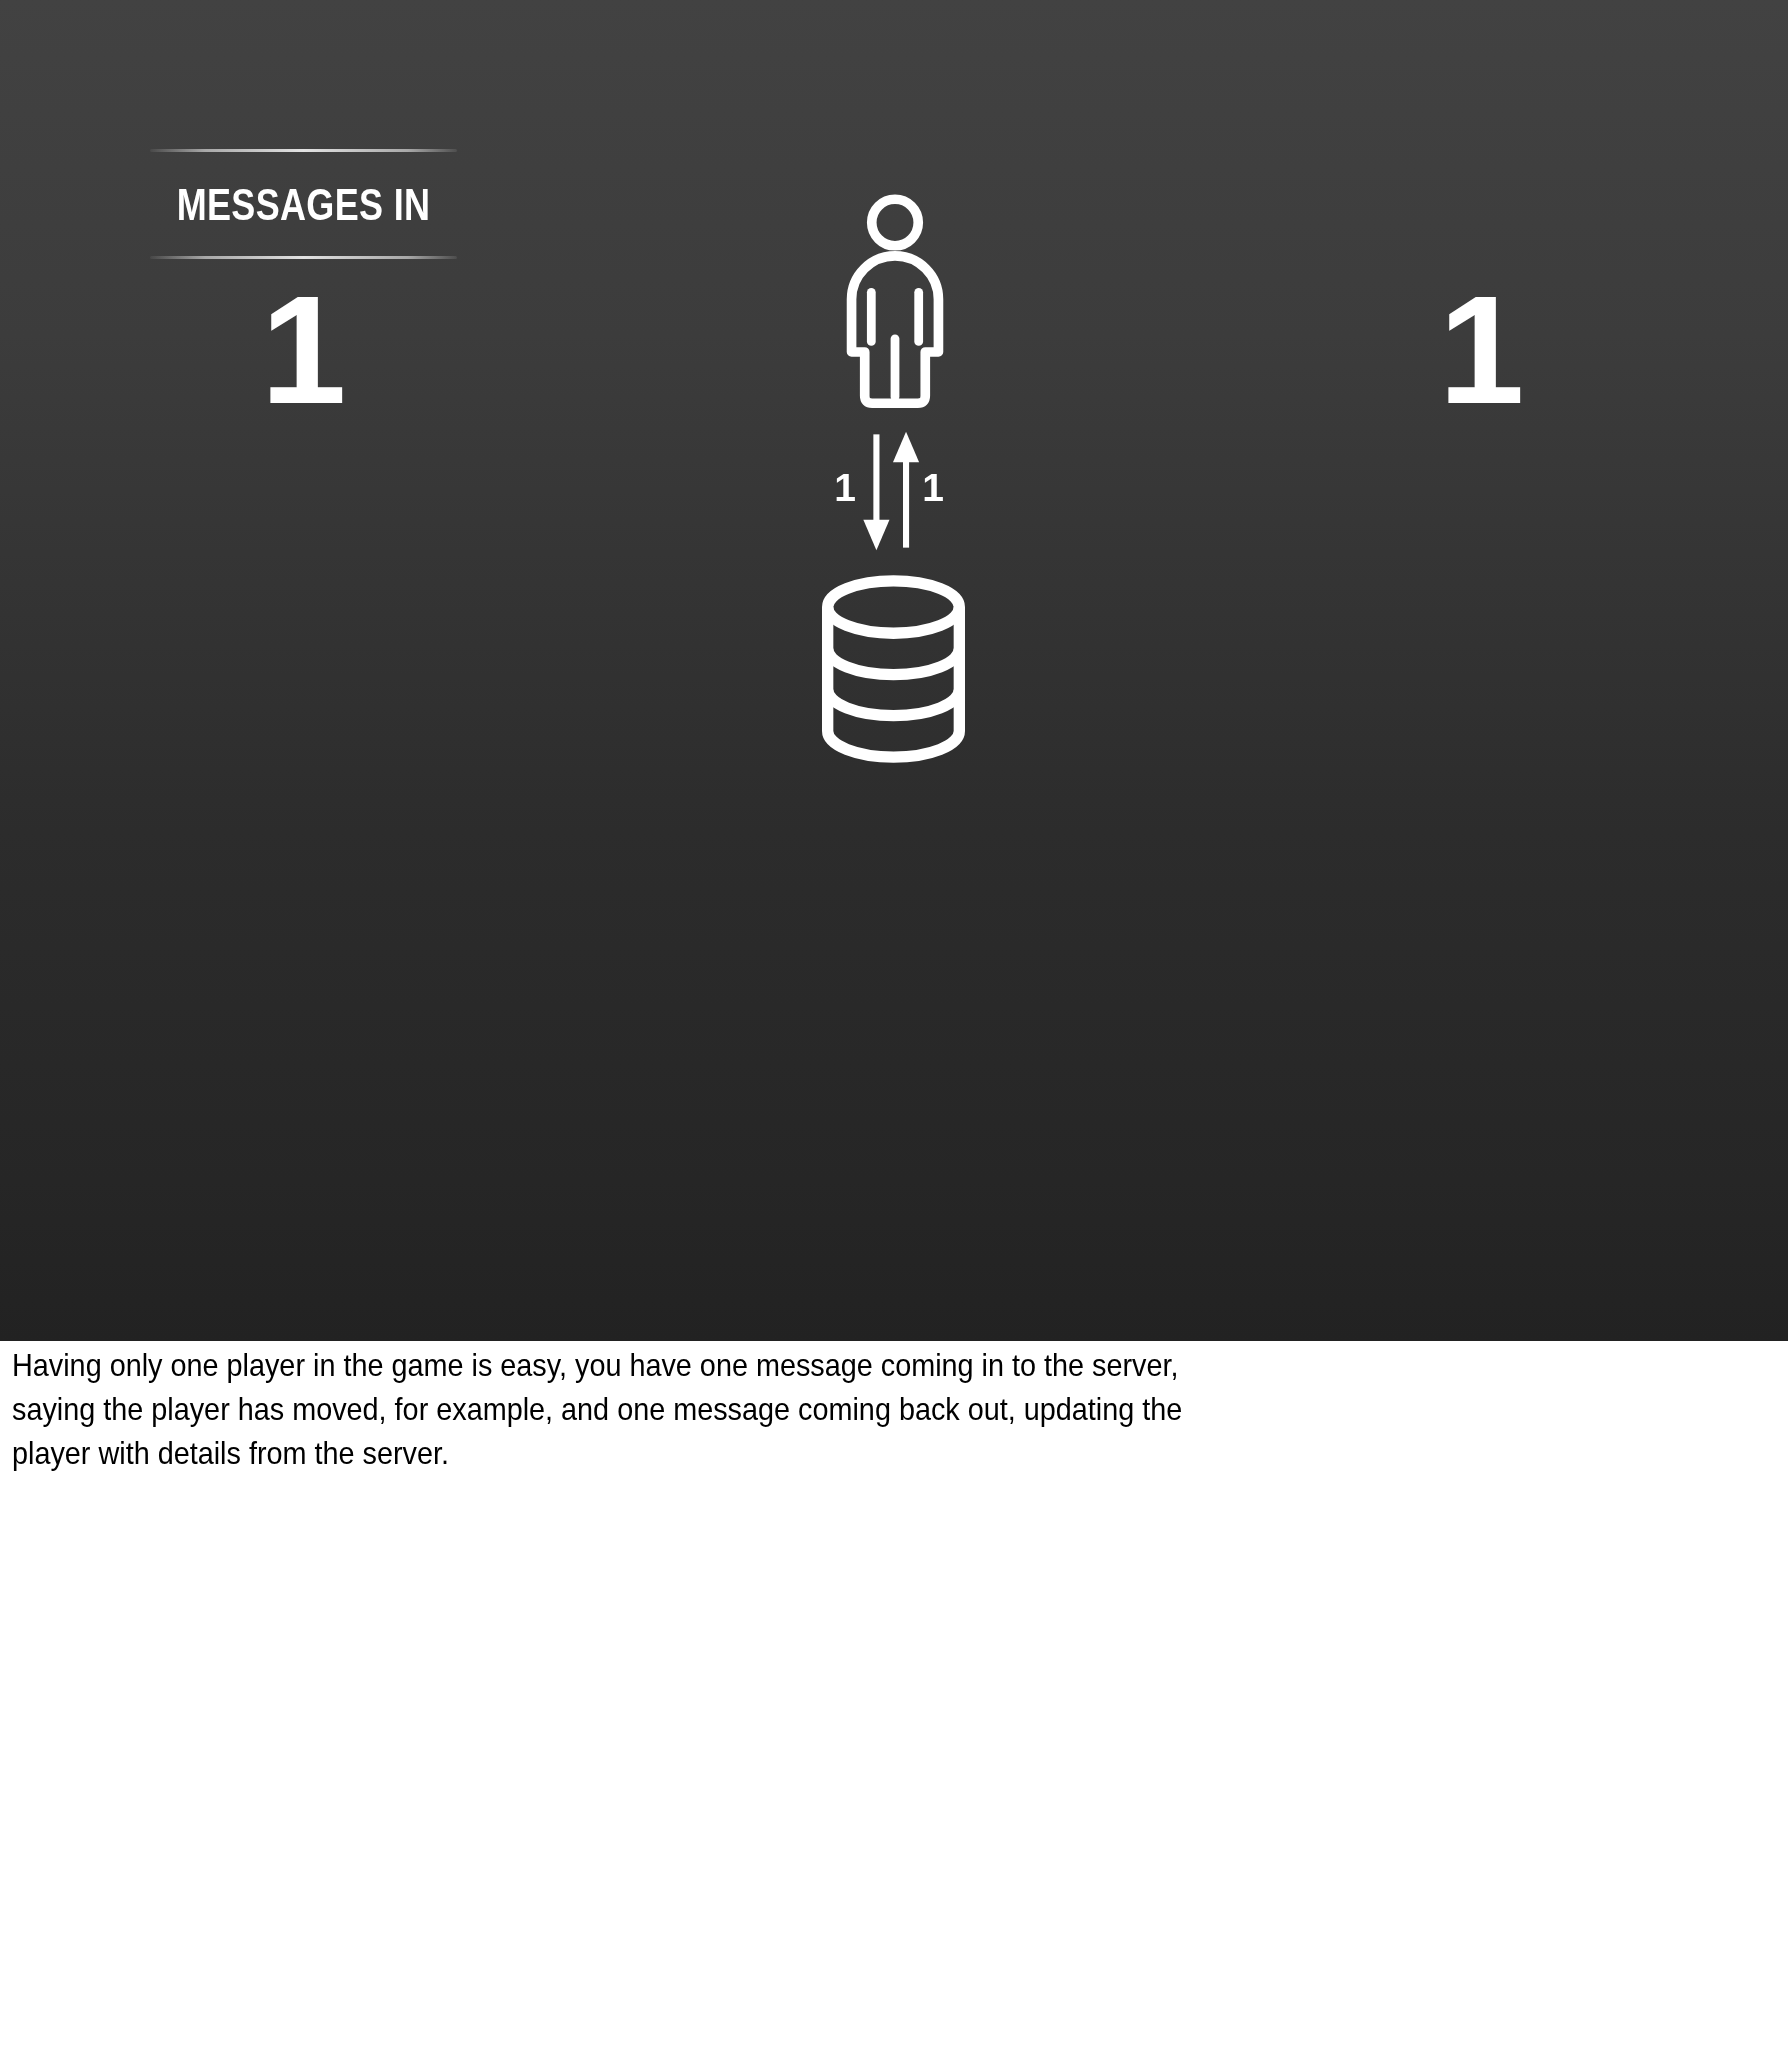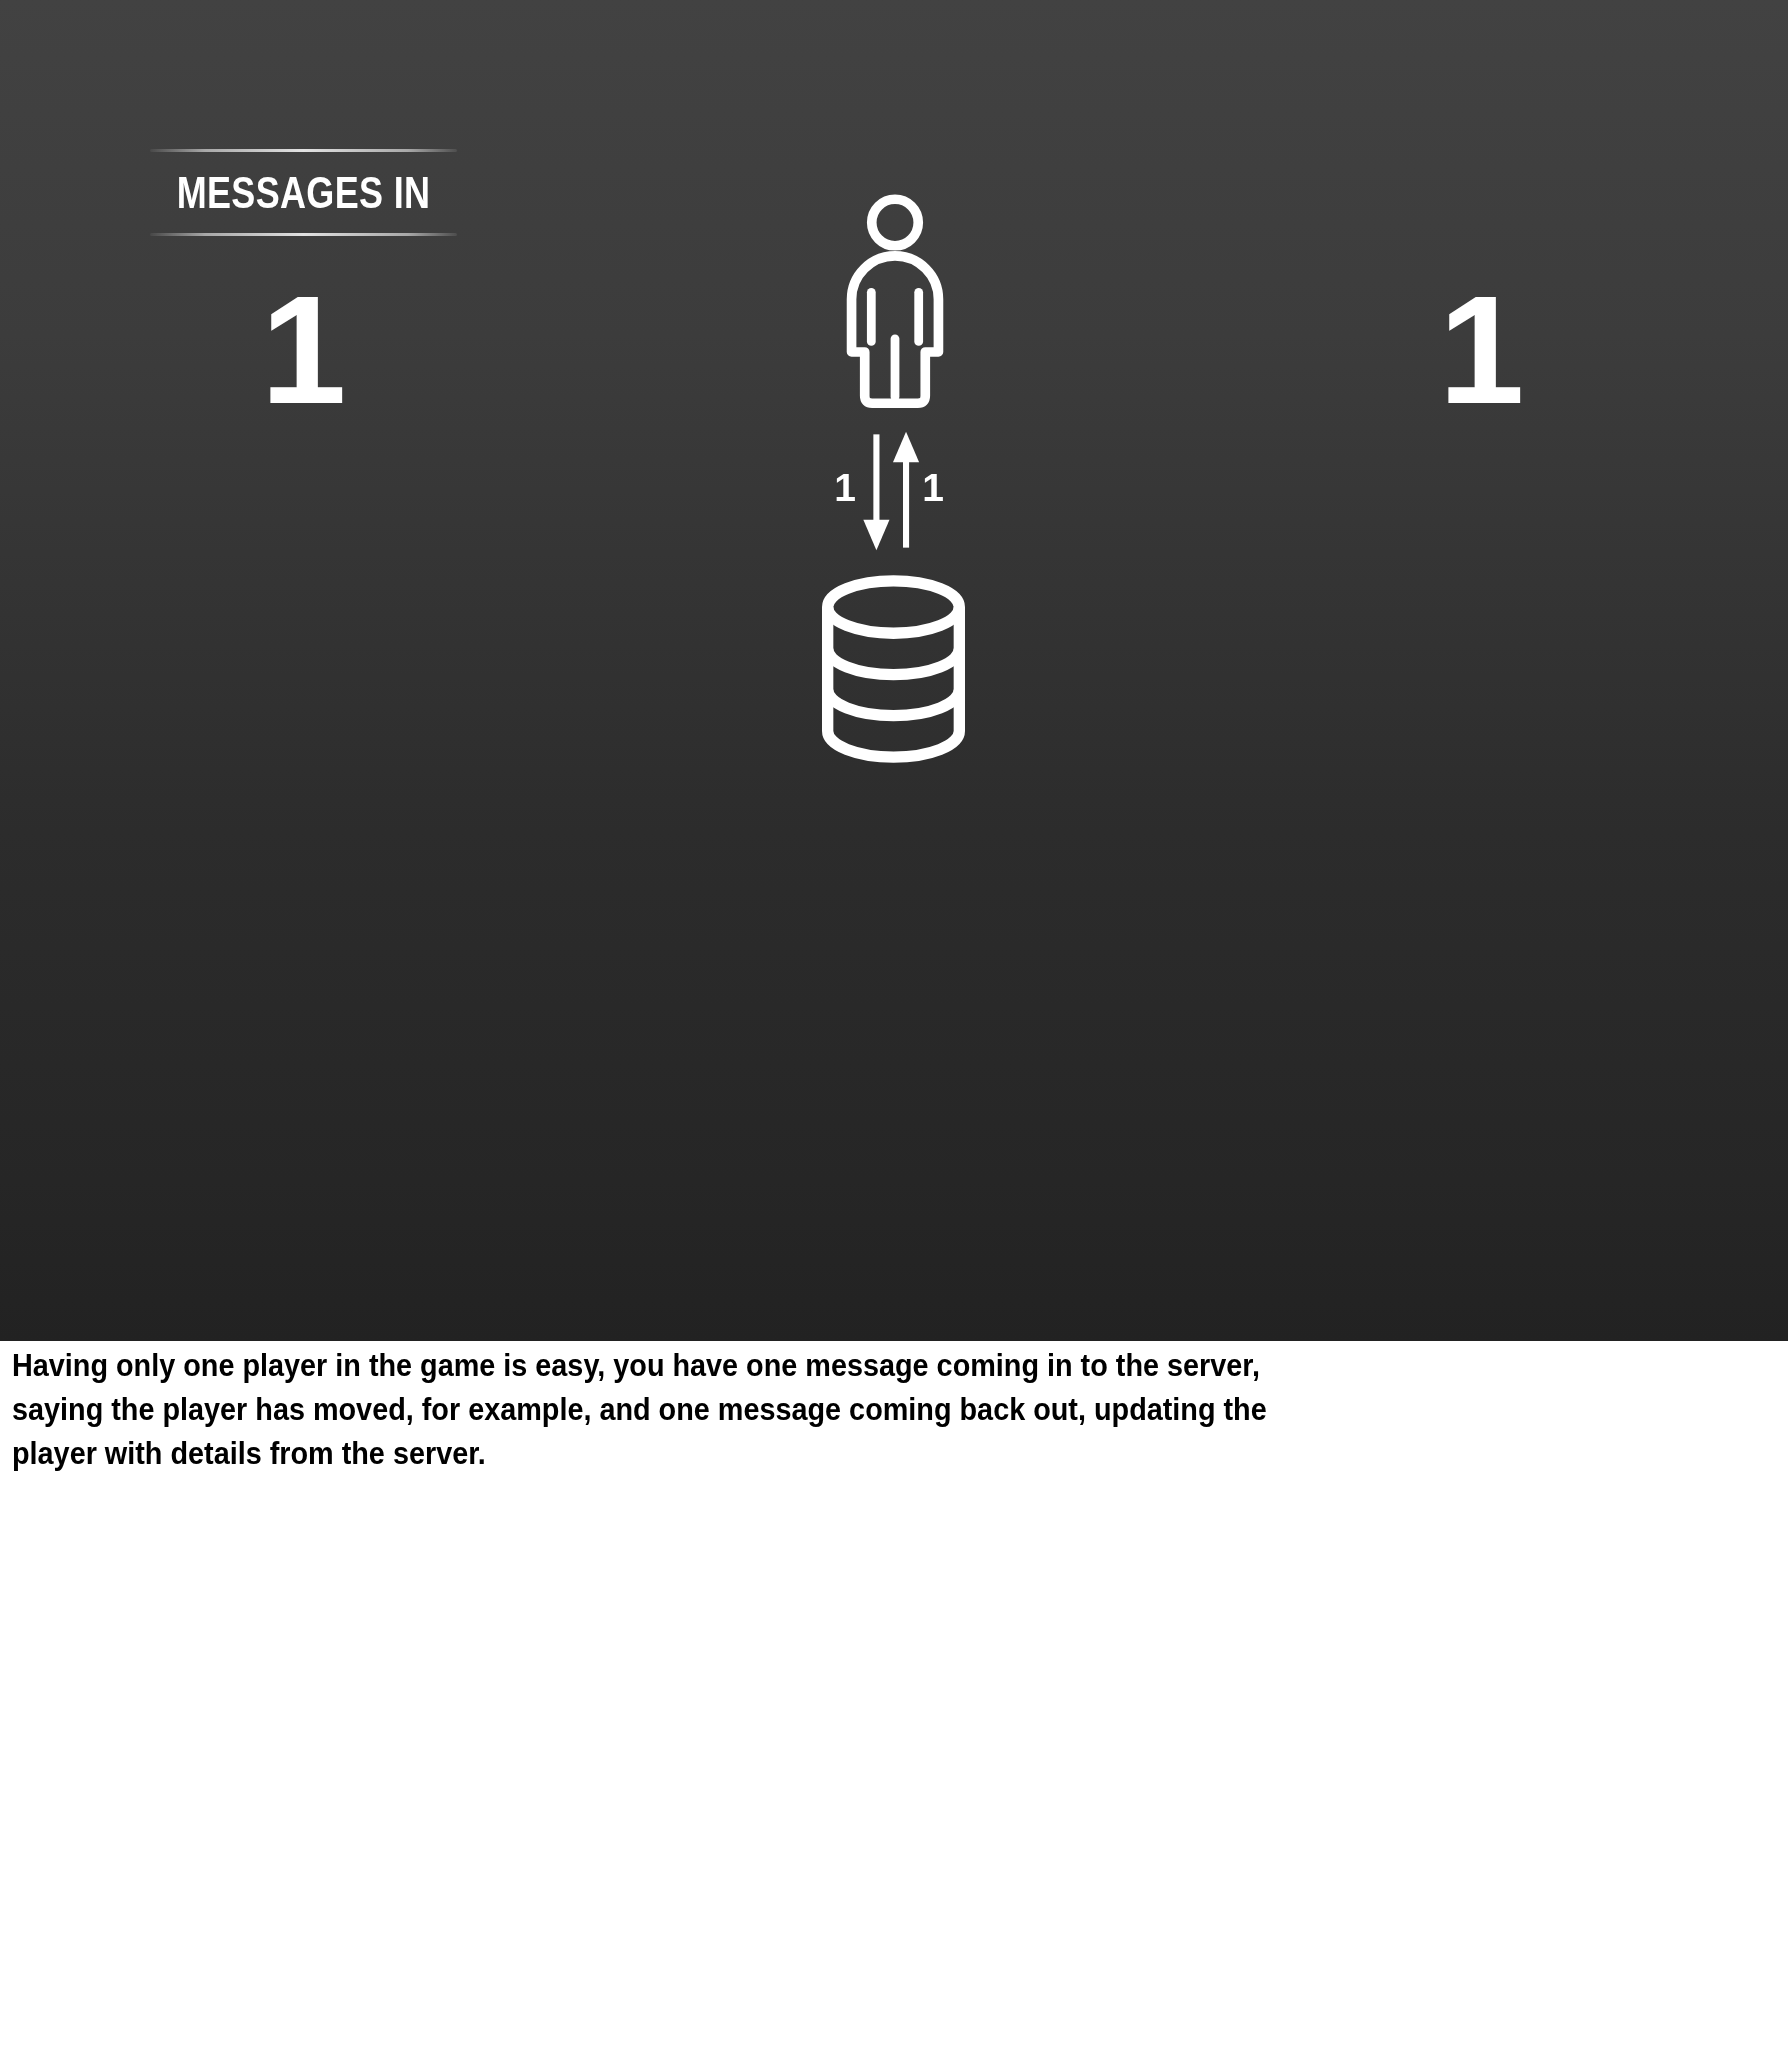--- a/index.html
+++ b/index.html
@@ -9,21 +9,21 @@
   .page { position: relative; width: 1789px; height: 2068px; }
 
   
   .stage {
     position: absolute; left: 0; top: 0; width: 1789px; height: 1341px;
     background: linear-gradient(180deg, #424242 0%, #3c3c3c 25%, #2c2c2c 62%, #262626 88%, #222222 100%);
   }
 
   
   .label-block {
-    position: absolute; top: 149px; width: 307px; height: 87px;
+    position: absolute; top: 149px; width: 307px; height: 110px;
     display: flex; flex-direction: column; justify-content: space-between;
     align-items: center;
   }
   .label-block.lb-left  { left: 150px; }
   .label-block.lb-right { left: 1328px; }
   .rule {
     width: 100%; height: 2.6px; border-radius: 1.7px;
     background: linear-gradient(90deg,
       rgba(255,255,255,0.05) 0%, rgba(255,255,255,0.55) 18%,
       rgba(255,255,255,0.85) 50%, rgba(255,255,255,0.55) 84%,
@@ -52,21 +52,21 @@
   .flow-count {
     position: absolute; top: 468px; width: 52px; text-align: center;
     color: #ffffff; font-size: 39px; line-height: 39px; font-weight: bold;
   }
   .flow-count.fc-in  { left: 819px; }
   .flow-count.fc-out { left: 907px; }
 
   
   .caption {
     position: absolute; left: 0; top: 1341px; width: 1789px; height: 728px;
-    background: #ffffff; padding: 1.7px 0 0 12.2px; color: #000000; font-weight: bold;
+    background: #ffffff; padding: 1.7px 0 0 12.2px; color: #000000;
   }
   .caption-line {
     font-size: 32px; line-height: 44px; white-space: nowrap;
     transform: scaleX(0.9); transform-origin: 0 50%;
   }
 </style>
 </head>
 <body>
 
 <div class="page">

